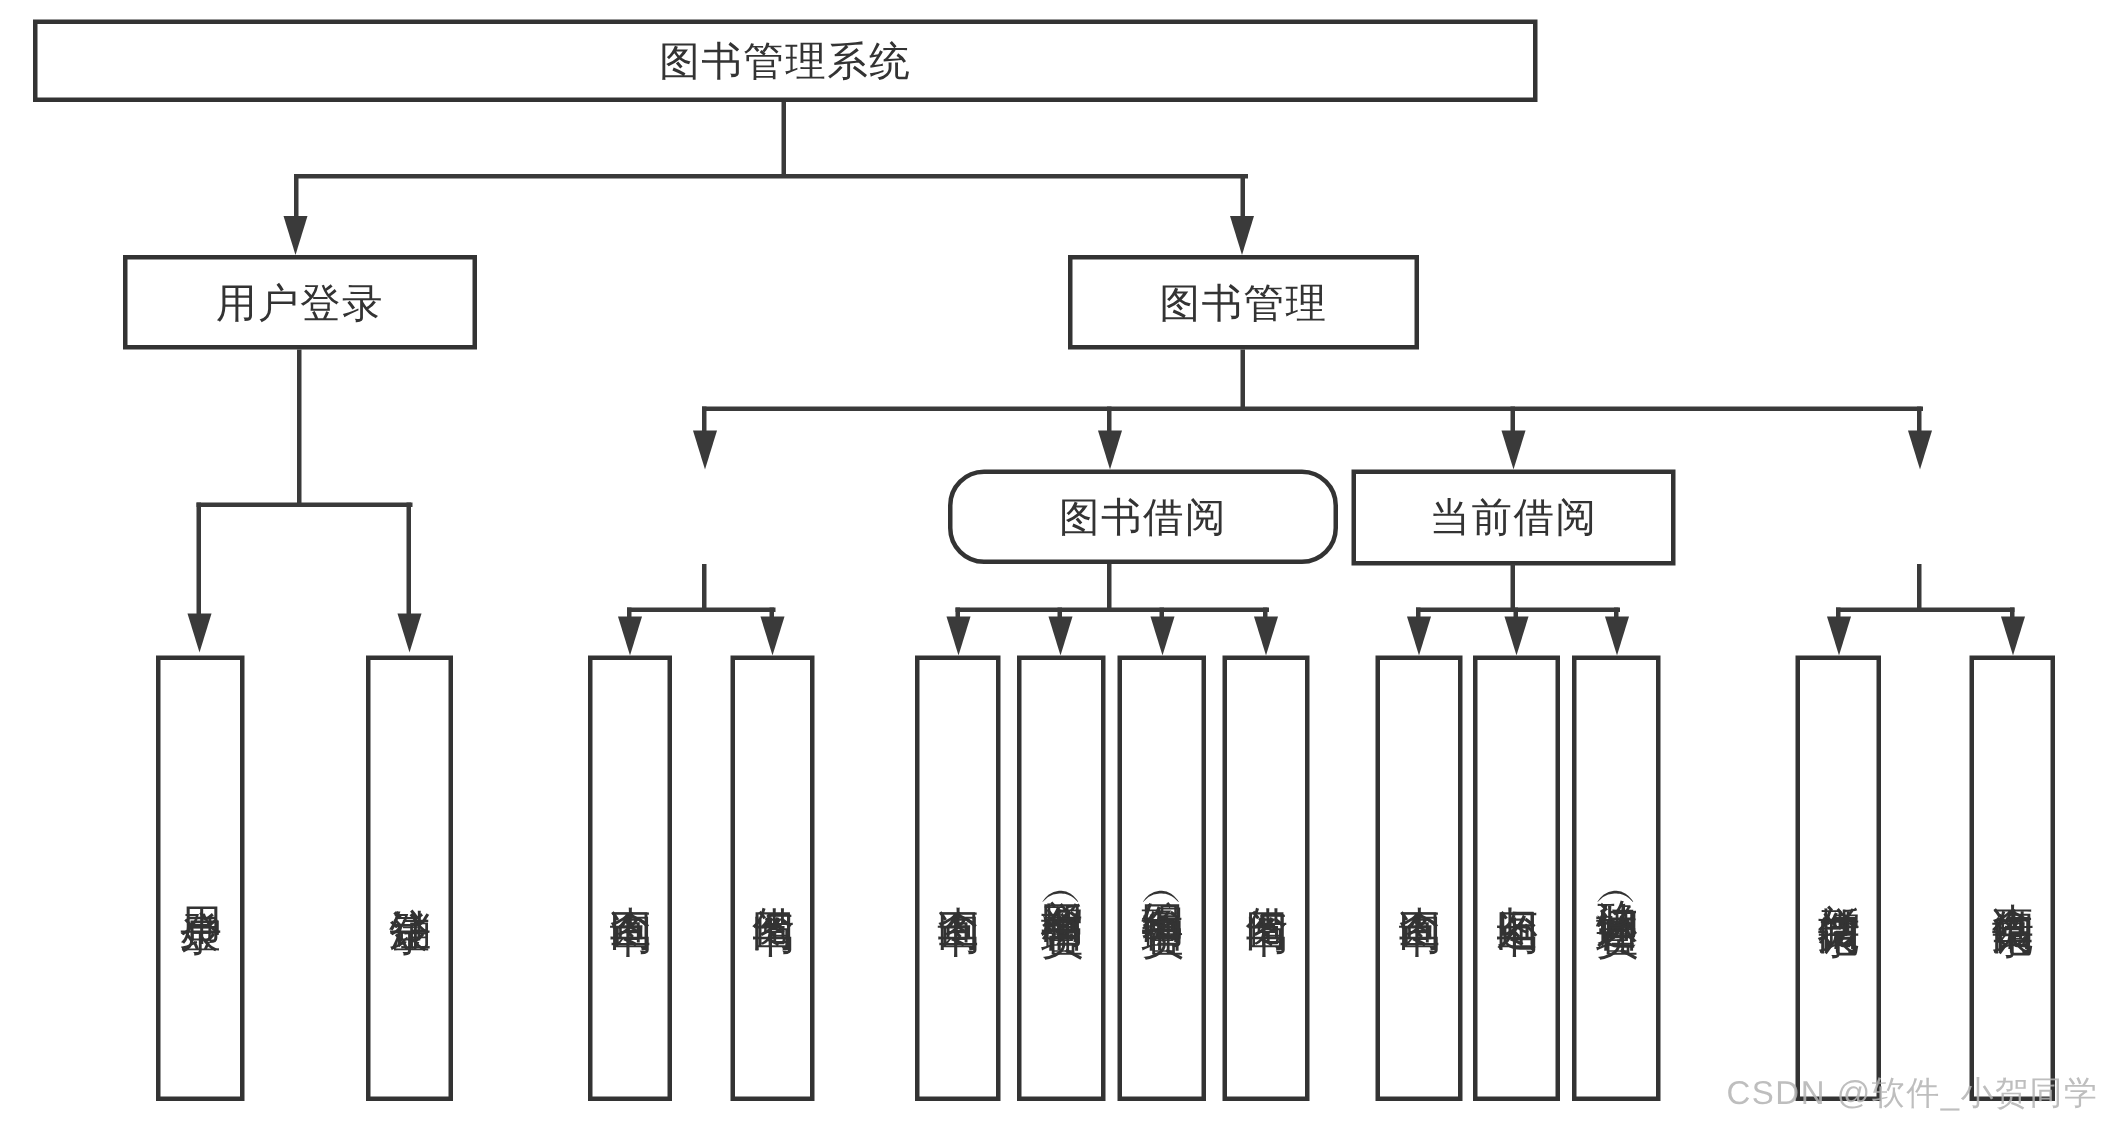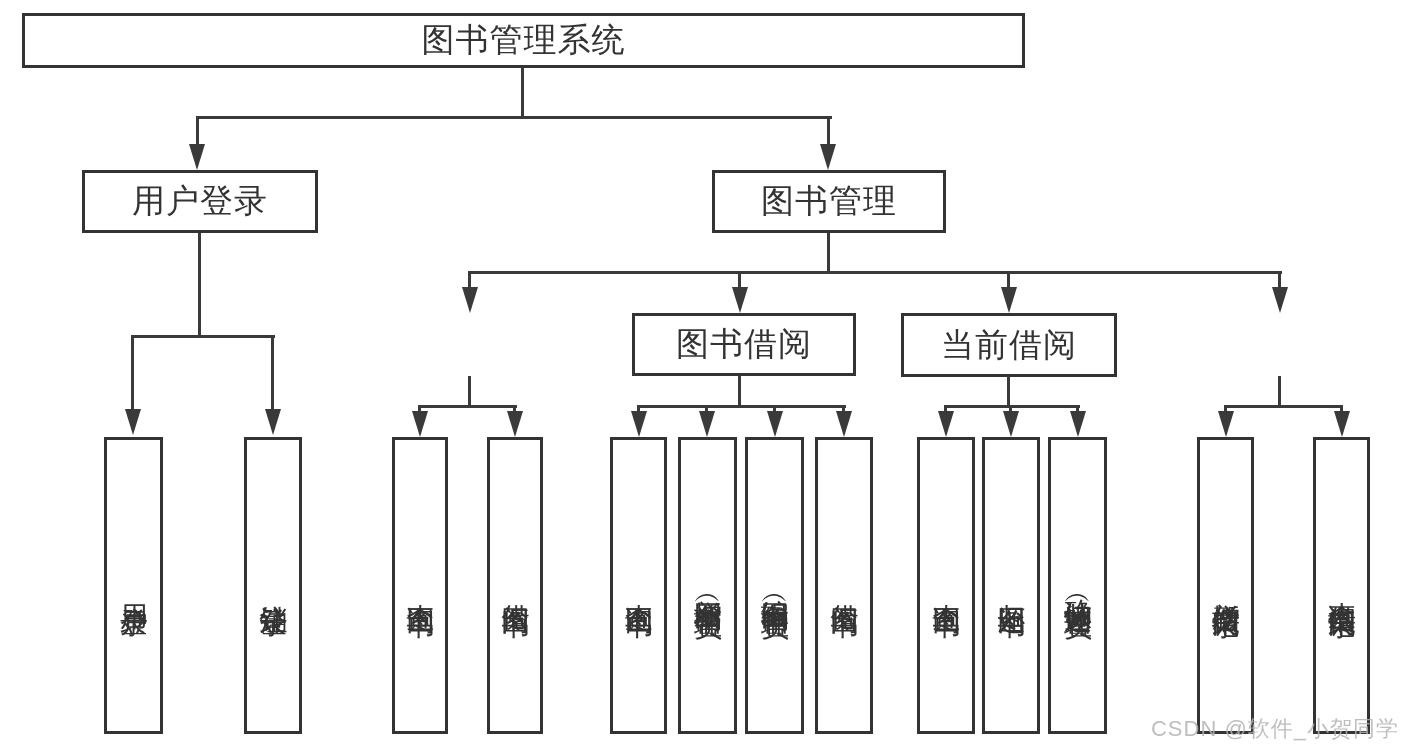--- a/index.html
+++ b/index.html
@@ -17,21 +17,21 @@
     overflow:hidden;
   }
   .box{
     position:absolute;
     background:#ffffff;
     border:3px solid var(--border);
     box-sizing:border-box;
     display:flex;align-items:center;justify-content:center;
     color:var(--text);
   }
-  .h-label{font-size:33px;letter-spacing:1px;white-space:nowrap;align-items:center;}
+  .h-label{font-size:27px;letter-spacing:1px;white-space:nowrap;align-items:center;}
   .v-box{
     writing-mode:vertical-rl;
     font-size:28px;
     letter-spacing:2px;
     line-height:1;
   }
   .hline{position:absolute;height:3px;background:var(--line);}
   .vline{position:absolute;width:3px;background:var(--line);}
   .arrowhead{
     position:absolute;width:0;height:0;
@@ -85,21 +85,21 @@
   <div class="hline" style="left:468px;top:271px;width:814px;"></div>
   <div class="vline" style="left:468px;top:271px;height:18px;"></div>
   <div class="arrowhead" style="left:462px;top:287px;"></div>
   <div class="vline" style="left:738px;top:271px;height:18px;"></div>
   <div class="arrowhead" style="left:732px;top:287px;"></div>
   <div class="vline" style="left:1007px;top:271px;height:18px;"></div>
   <div class="arrowhead" style="left:1001px;top:287px;"></div>
   <div class="vline" style="left:1278px;top:271px;height:18px;"></div>
   <div class="arrowhead" style="left:1272px;top:287px;"></div>
 
-  <div class="box h-label" style="left:632px;top:313px;width:224px;height:63px;">
+  <div class="box h-label" style="left:632px;top:313px;width:260px;height:63px;border-radius:24px;">
     <span>图书借阅</span>
   </div>
   <div class="box h-label" style="left:901px;top:313px;width:216px;height:64px;">
     <span>当前借阅</span>
   </div>
 
   <div class="vline" style="left:468px;top:376px;height:31px;"></div>
   <div class="vline" style="left:738px;top:376px;height:31px;"></div>
   <div class="vline" style="left:1007px;top:376px;height:31px;"></div>
   <div class="vline" style="left:1278px;top:376px;height:31px;"></div>

